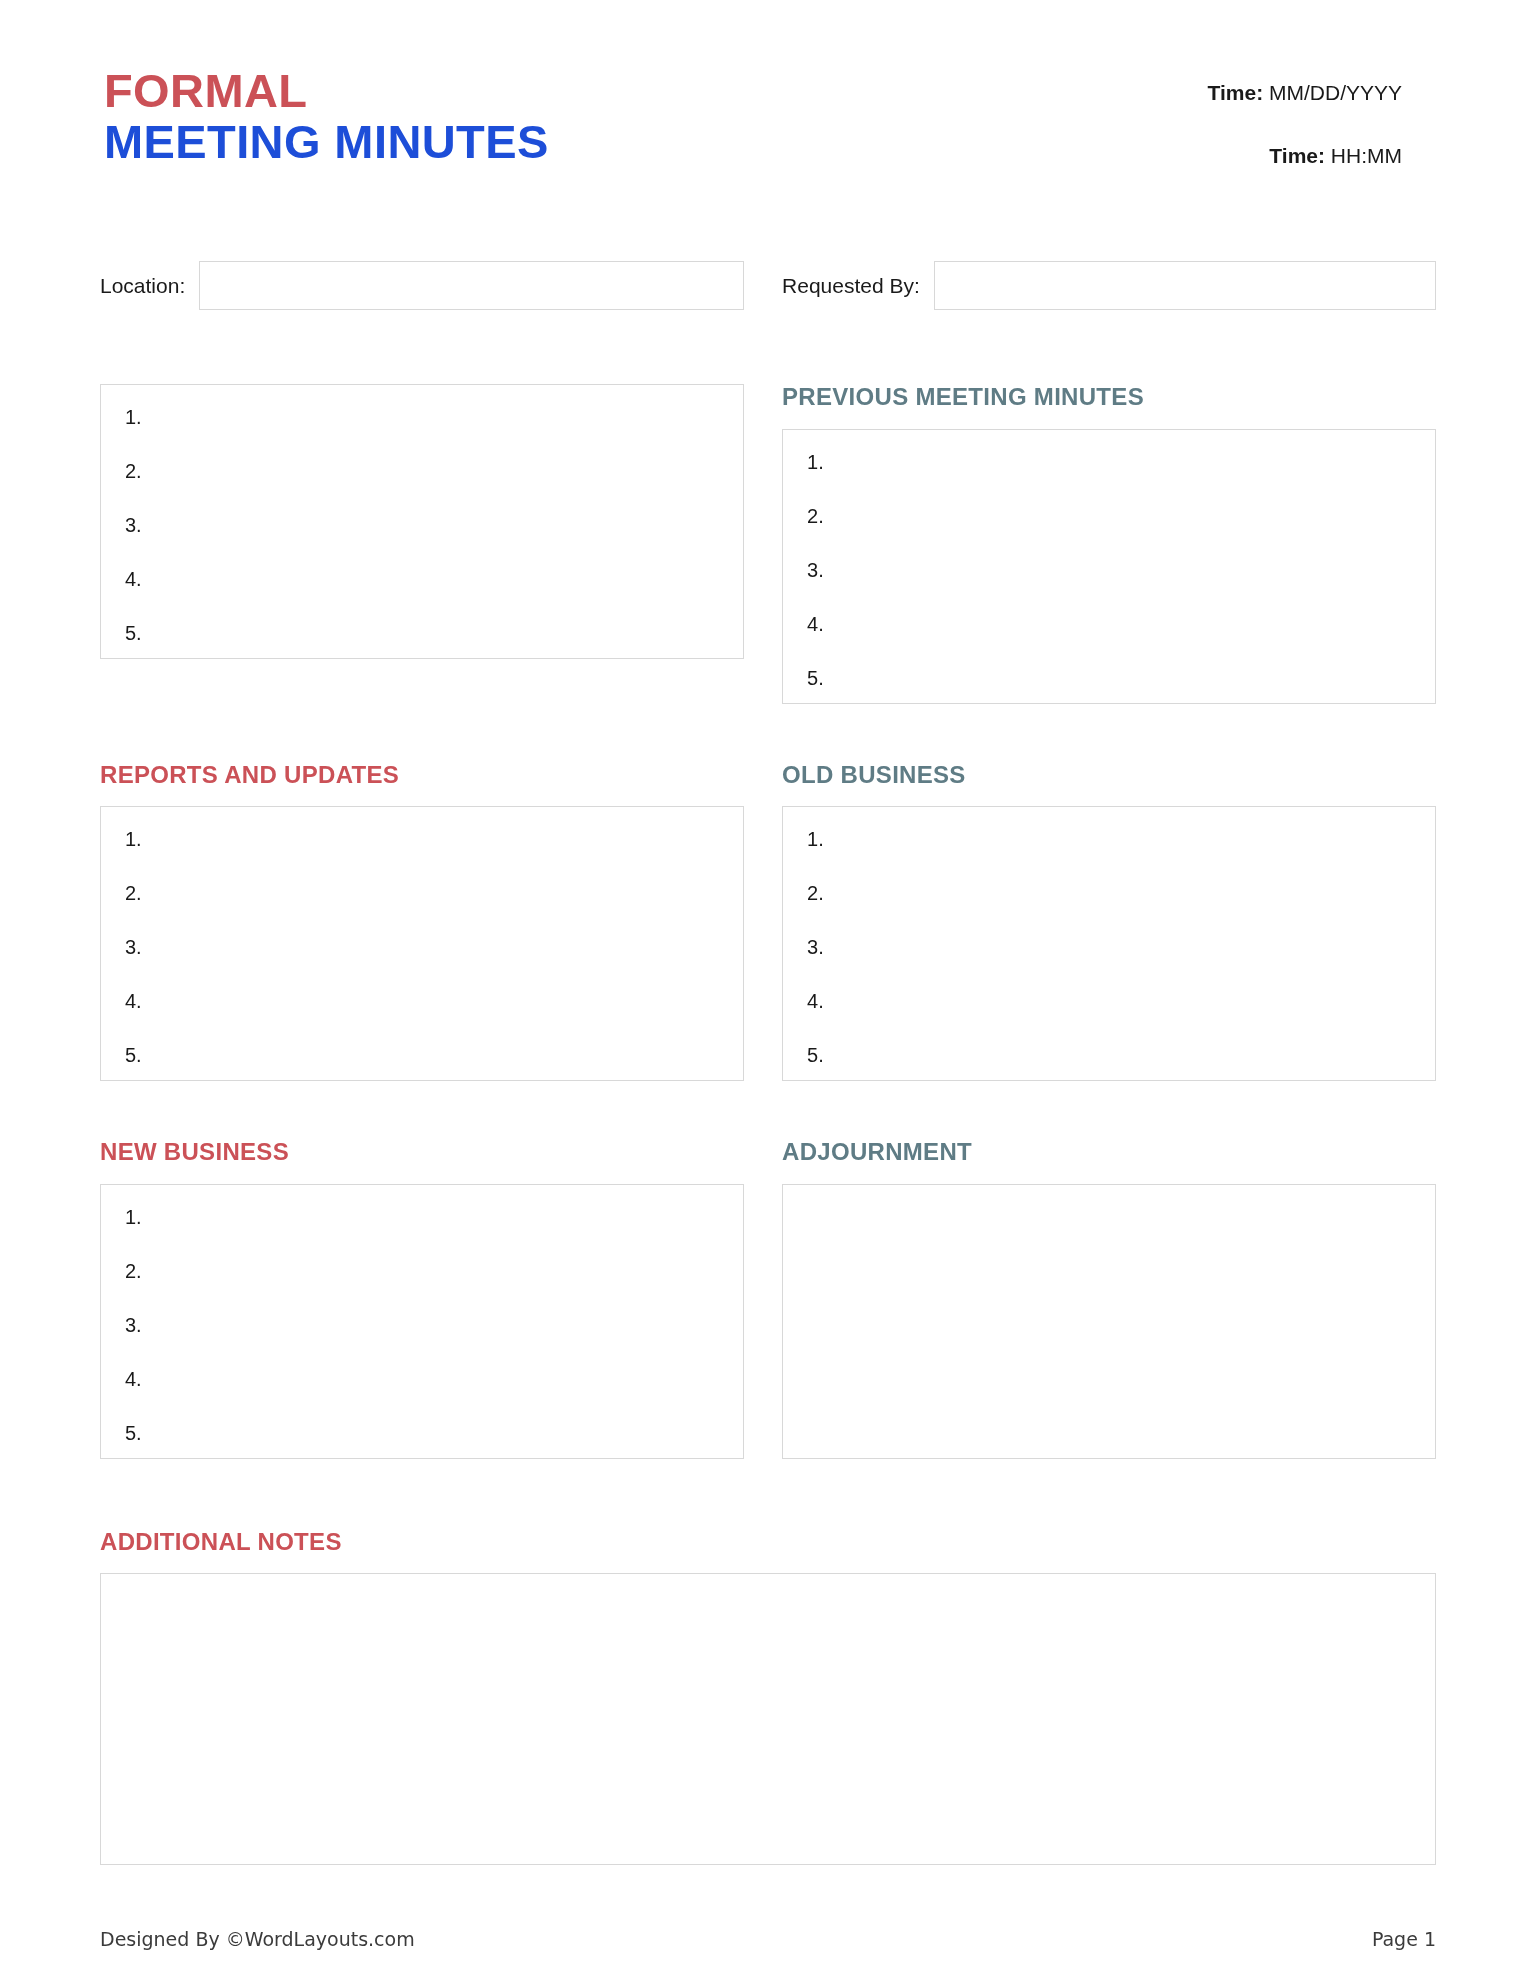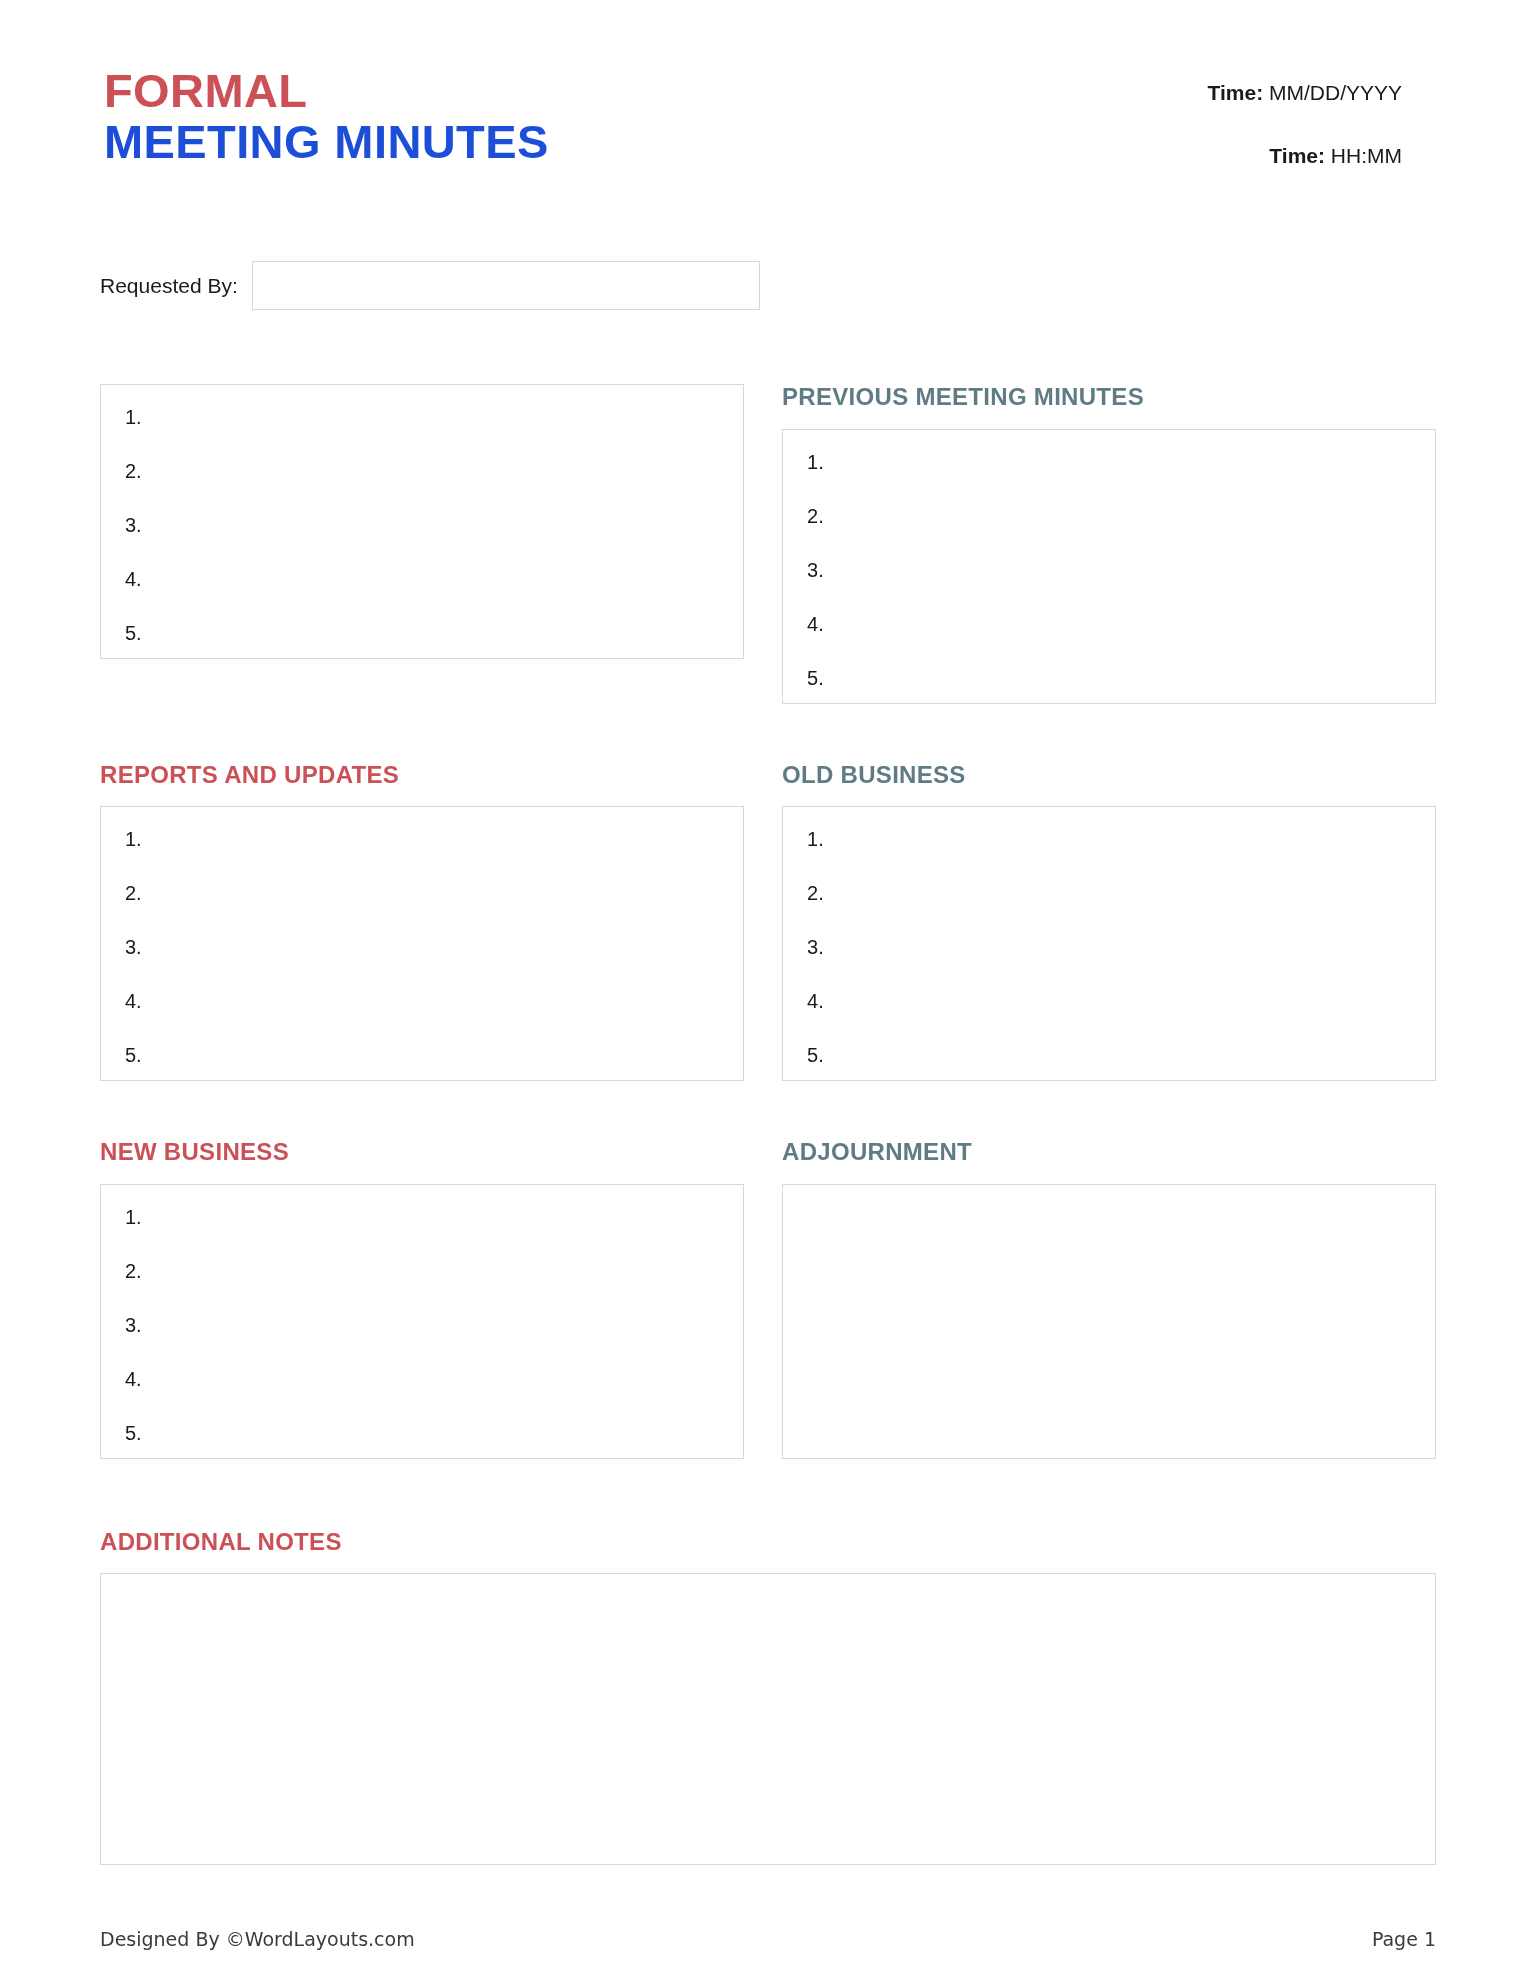--- a/index.html
+++ b/index.html
@@ -195,20 +195,24 @@
       <div class="meta-row">
         <span class="meta-label">Time:</span>
         <span class="meta-value">HH:MM</span>
       </div>
     </div>
 
   </div>
 
   <div class="info-row">
 
+    <div class="info-field left">
+      <span class="info-label">Location:</span>
+      <div class="info-input"></div>
+    </div>
 
     <div class="info-field right">
       <span class="info-label">Requested By:</span>
       <div class="info-input"></div>
     </div>
 
   </div>
 
   <div class="grid">
 

